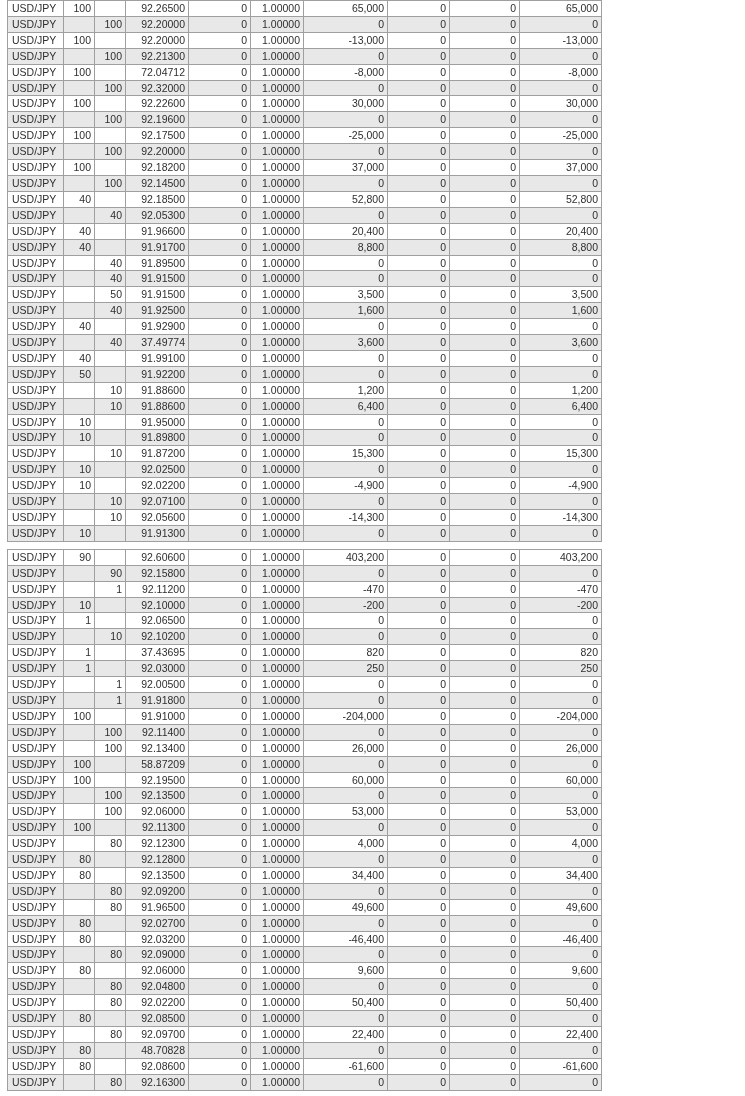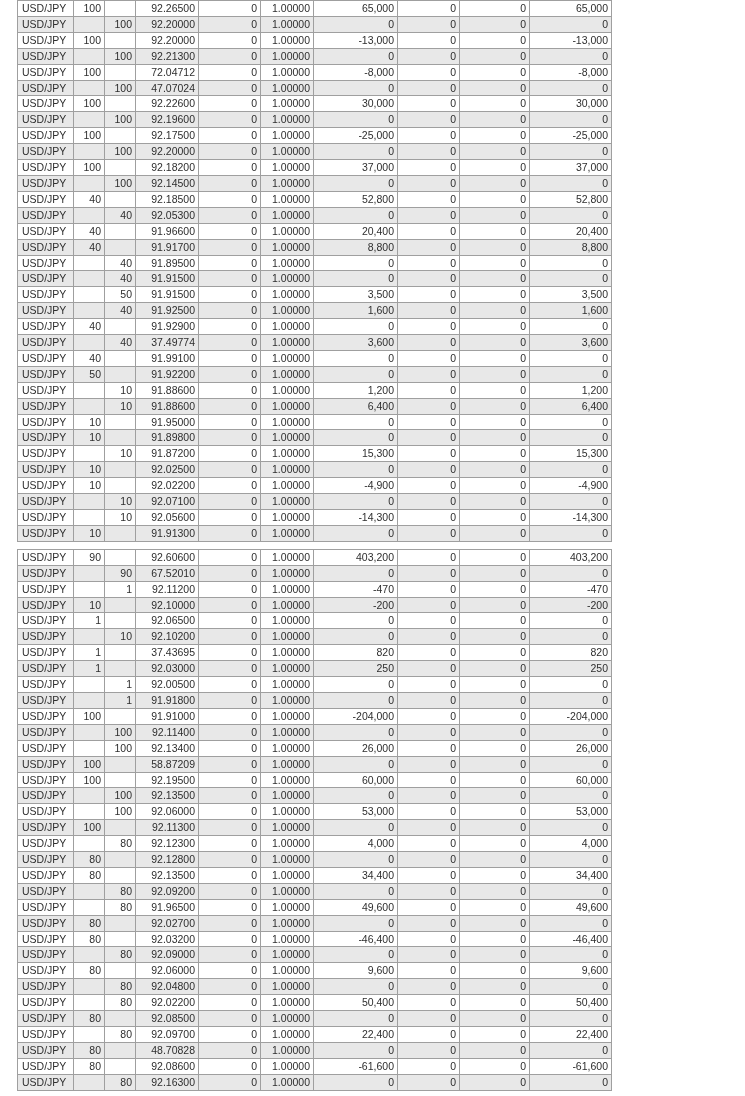--- a/index.html
+++ b/index.html
@@ -5,21 +5,21 @@
   html, body {
     margin: 0;
     padding: 0;
     background: #ffffff;
     width: 745px;
     height: 1096px;
     overflow: hidden;
     font-family: "Liberation Sans", "DejaVu Sans", sans-serif;
   }
   .wrap {
-    padding-left: 17px;
+    padding-left: 7px;
     padding-top: 0;
   }
   table.grid {
     border-collapse: collapse;
     table-layout: fixed;
     width: 594px;
   }
   table.grid td {
     border: 1px solid #9f9f9f;
     font-size: 10.5px;
@@ -119,21 +119,21 @@
           <td>1.00000</td>
           <td>-8,000</td>
           <td>0</td>
           <td>0</td>
           <td>-8,000</td>
         </tr>
         <tr class="stripe">
           <td class="pair">USD/JPY</td>
           <td></td>
           <td>100</td>
-          <td>47.07024</td>
+          <td>92.32000</td>
           <td>0</td>
           <td>1.00000</td>
           <td>0</td>
           <td>0</td>
           <td>0</td>
           <td>0</td>
         </tr>
         <tr>
           <td class="pair">USD/JPY</td>
           <td>100</td>
@@ -498,21 +498,21 @@
           <td>1.00000</td>
           <td>403,200</td>
           <td>0</td>
           <td>0</td>
           <td>403,200</td>
         </tr>
         <tr class="stripe">
           <td class="pair">USD/JPY</td>
           <td></td>
           <td>90</td>
-          <td>67.52010</td>
+          <td>92.15800</td>
           <td>0</td>
           <td>1.00000</td>
           <td>0</td>
           <td>0</td>
           <td>0</td>
           <td>0</td>
         </tr>
         <tr>
           <td class="pair">USD/JPY</td>
           <td></td>

